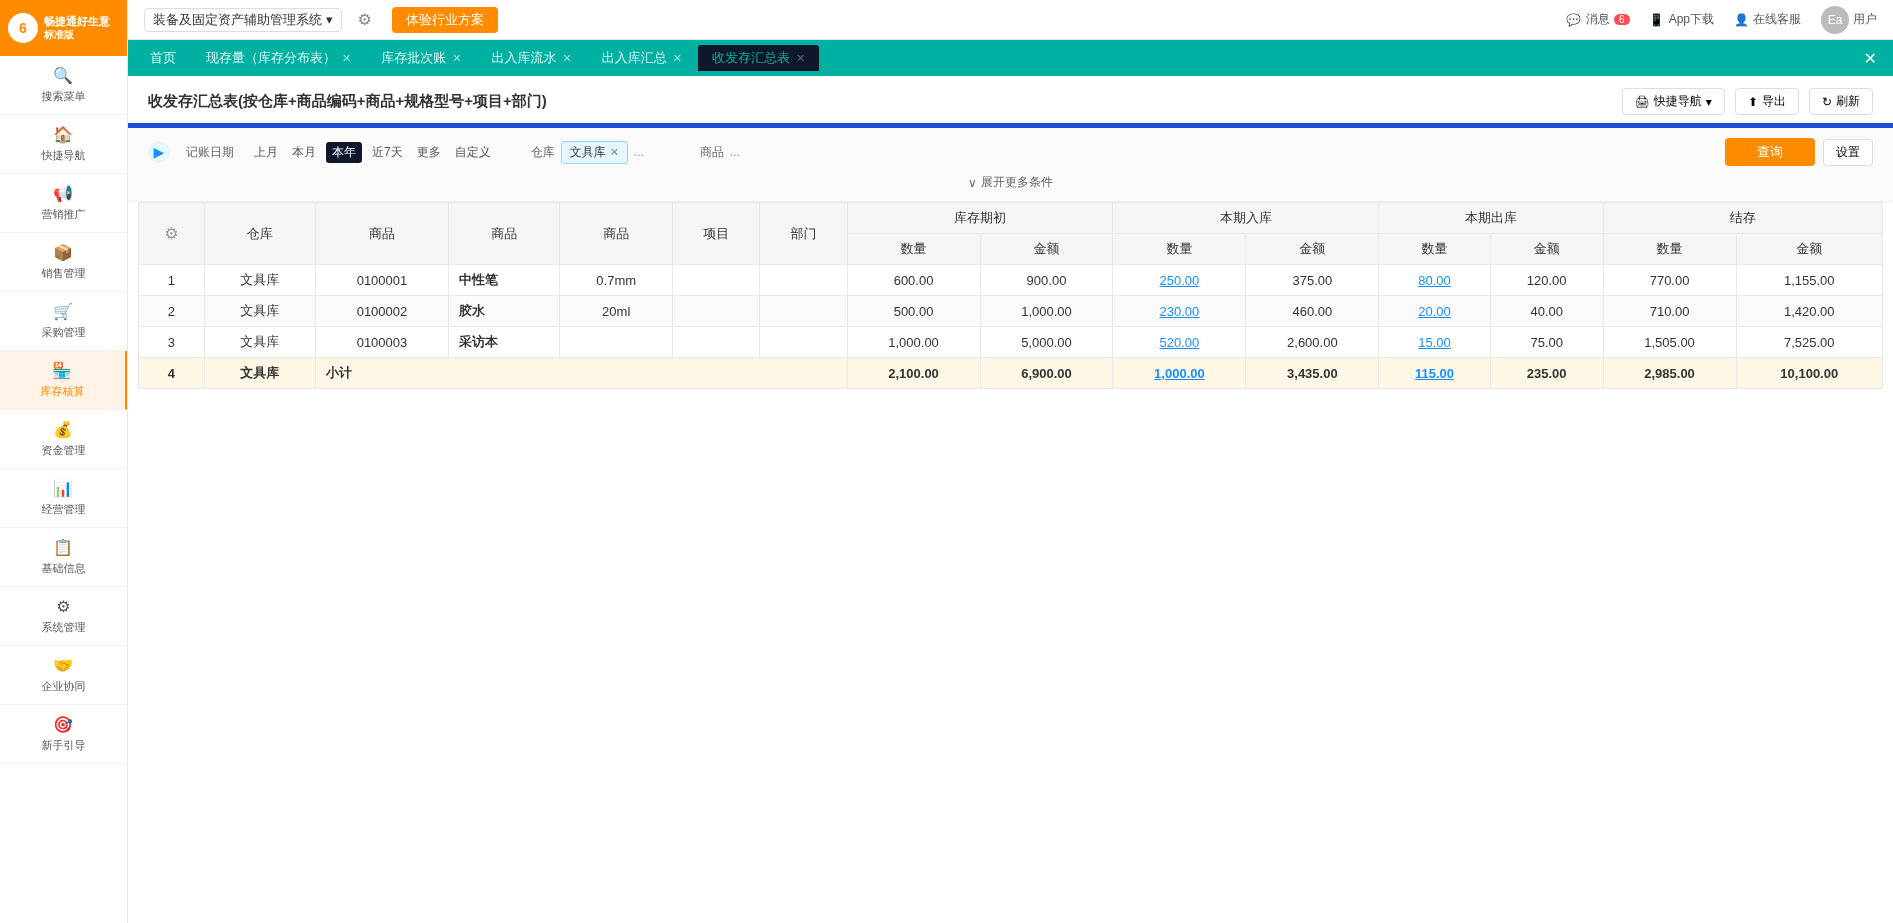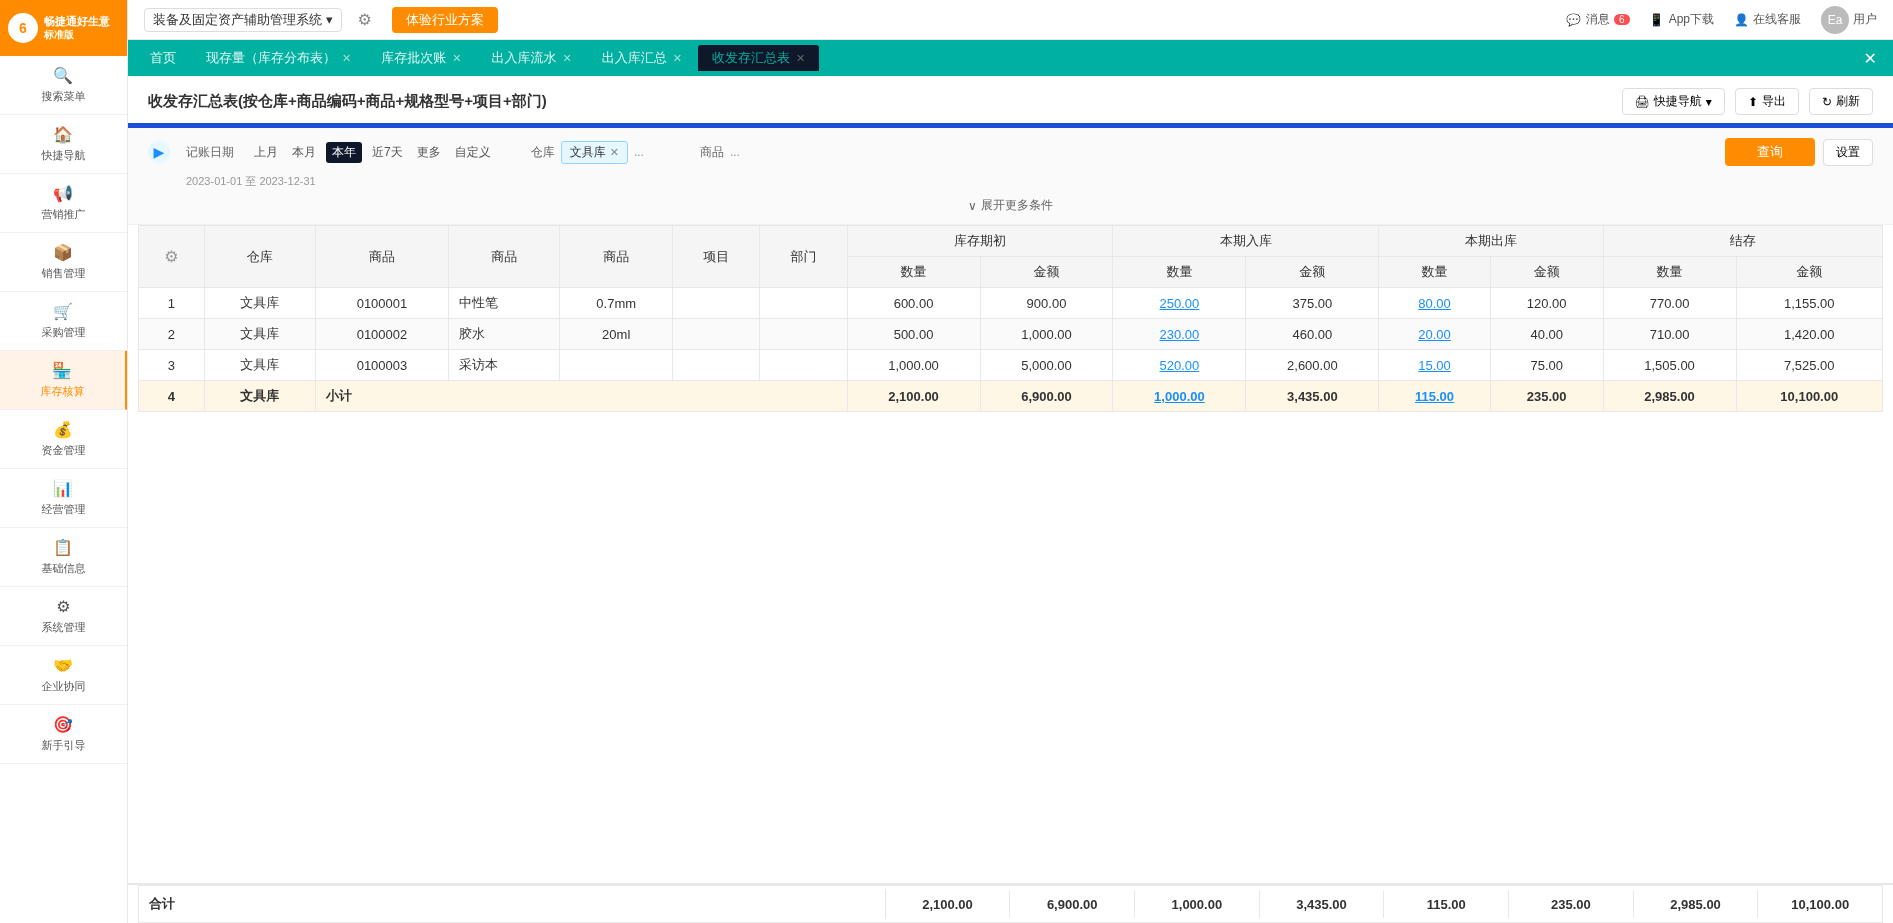--- a/index.html
+++ b/index.html
@@ -295,21 +295,21 @@
     tbody tr td {
       border: 1px solid #e8e8e8;
       padding: 6px 10px;
       text-align: center;
       color: #333;
       white-space: nowrap;
     }
     tbody tr:nth-child(even) td { background: #fafafa; }
     tbody tr.subtotal-row td { font-weight: bold; background: #fff7e6; }
     .link-text { color: #1890ff; text-decoration: underline; cursor: pointer; }
-    .text-left { text-align: left; }
+    .text-left { text-align: left; font-weight: bold; }
 
     
     .table-settings-icon { font-size: 16px; color: #999; cursor: pointer; }
 
     
     .table-footer {
       border-top: 2px solid #e8e8e8;
       background: #fff;
       padding: 0 10px;
     }
@@ -496,24 +496,20 @@
           <span class="filter-more">...</span>
         </div>
         <div class="filter-goods" style="margin-left:40px;">
           <span class="filter-label">商品</span>
           <span class="filter-more">...</span>
         </div>
         <div style="margin-left:auto;display:flex;gap:8px;align-items:center;">
           <button class="btn-query">查询</button>
           <button class="btn-settings-small">设置</button>
         </div>
-      </div>
-      <div class="filter-row">
-        <div style="width:22px;flex-shrink:0;"></div>
-        <span class="date-range-text">2023-01-01 至 2023-12-31</span>
       </div>
       <div style="display:flex;justify-content:center;">
         <button class="expand-more-btn">
           <span>∨</span>
           <span>展开更多条件</span>
         </button>
       </div>
     </div>
 
     <div class="table-container">
@@ -605,30 +601,15 @@
   <td><strong>3,435.00</strong></td>
   <td><span class="link-text"><strong>115.00</strong></span></td>
   <td><strong>235.00</strong></td>
   <td><strong>2,985.00</strong></td>
   <td><strong>10,100.00</strong></td>
 </tr>
           </tbody>
       </table>
     </div>
 
-    <div class="table-footer">
-      <div class="footer-row">
-        <div class="footer-cell" style="flex:7;text-align:left;font-weight:bold;">
-          <span>合计</span>
-        </div>
-        <div class="footer-cell">2,100.00</div>
-        <div class="footer-cell">6,900.00</div>
-        <div class="footer-cell">1,000.00</div>
-        <div class="footer-cell">3,435.00</div>
-        <div class="footer-cell">115.00</div>
-        <div class="footer-cell">235.00</div>
-        <div class="footer-cell">2,985.00</div>
-        <div class="footer-cell">10,100.00</div>
-      </div>
-    </div>
 
   </div>
 </div>
 
 </body></html>

